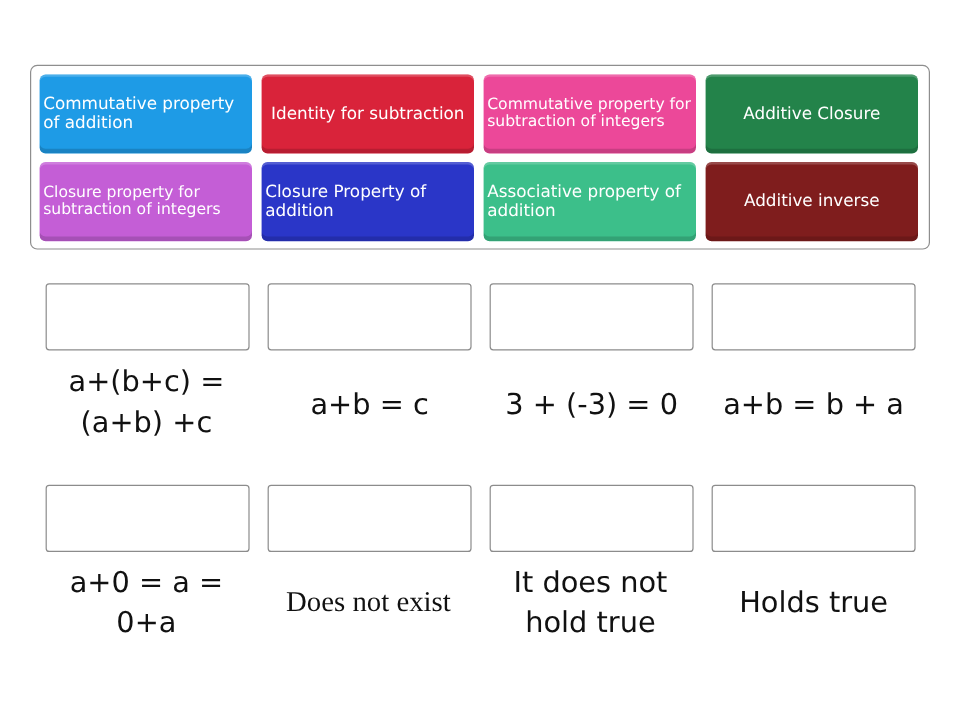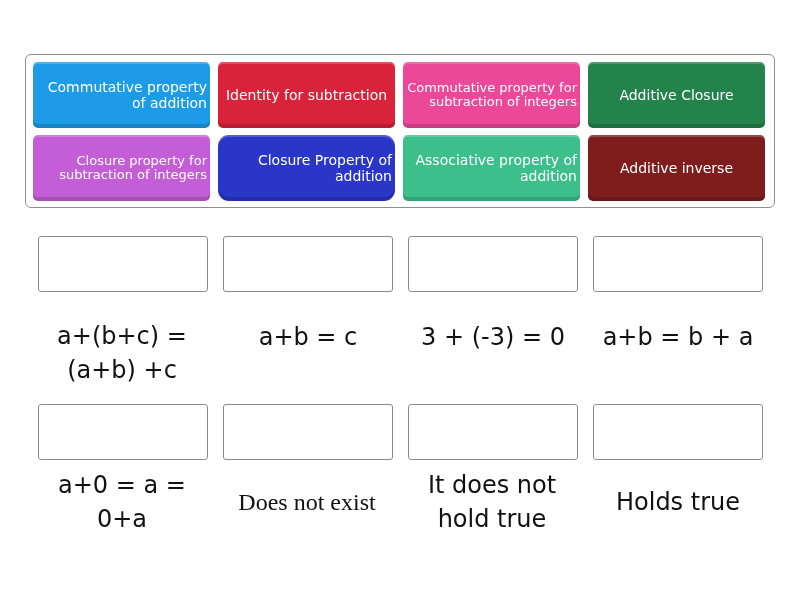--- a/index.html
+++ b/index.html
@@ -3,21 +3,21 @@
 <meta charset="utf-8">
 <style>
   html, body { margin:0; padding:0; background:#ffffff; }
   body { width:800px; height:600px; position:relative; overflow:hidden; font-family:"DejaVu Sans", "Liberation Sans", sans-serif; }
   .tray {
     position:absolute; left:25px; top:54px; width:750px; height:154px;
     border:1px solid #8e8e8e; border-radius:6px; box-sizing:border-box; background:#fff;
   }
   .tile {
     position:absolute; width:177px; height:66px; border-radius:5px;
-    display:flex; align-items:center; justify-content:center; text-align:right;
+    display:flex; align-items:center; justify-content:center; text-align:left;
     color:#ffffff; font-size:14px; line-height:16px; box-sizing:border-box;
     padding:0 3px; cursor:grab;
     box-shadow: inset 0 -4px 0 rgba(0,0,0,0.15), inset 0 2px 0 rgba(255,255,255,0.2);
   }
   .tile.small { font-size:13px; line-height:14px; }
   .drop {
     position:absolute; width:170px; height:56px; border:1px solid #8c8c8c; border-radius:3px;
     background:#ffffff; box-sizing:border-box;
   }
   .label {
@@ -29,30 +29,30 @@
 <body>
 
 <div class="tray"></div>
 
 <div class="tile" style="left:33px;top:62px;background:#1e9be6;">Commutative property of addition</div>
 <div class="tile" style="left:218px;top:62px;background:#d9233a;">Identity for subtraction</div>
 <div class="tile small" style="left:403px;top:62px;background:#ec4899;">Commutative property for subtraction of integers</div>
 <div class="tile" style="left:588px;top:62px;background:#23834a;">Additive Closure</div>
 
 <div class="tile small" style="left:33px;top:135px;background:#c45ed6;">Closure property for subtraction of integers</div>
-<div class="tile" style="left:218px;top:135px;background:#2a36c8;border-radius:11px;">Closure Property of addition</div>
+<div class="tile" style="left:218px;top:135px;background:#2a36c8;">Closure Property of addition</div>
 <div class="tile" style="left:403px;top:135px;background:#3cbf8a;">Associative property of addition</div>
 <div class="tile" style="left:588px;top:135px;background:#7f1d1d;">Additive inverse</div>
 
 <div class="drop" style="left:38px;top:236px;"></div>
 <div class="drop" style="left:223px;top:236px;"></div>
 <div class="drop" style="left:408px;top:236px;"></div>
 <div class="drop" style="left:593px;top:236px;"></div>
 
-<div class="label" style="left:32px;top:318px;height:70px;width:180px;">a+(b+c) = (a+b) +c</div>
+<div class="label" style="left:32px;top:300px;height:70px;width:180px;">a+(b+c) = (a+b) +c</div>
 <div class="label" style="left:217px;top:302px;height:70px;">a+b = c</div>
 <div class="label" style="left:402px;top:302px;height:70px;text-align:right;">3 + (-3) = 0</div>
 <div class="label" style="left:587px;top:302px;height:70px;">a+b = b + a</div>
 
 <div class="drop" style="left:38px;top:404px;"></div>
 <div class="drop" style="left:223px;top:404px;"></div>
 <div class="drop" style="left:408px;top:404px;"></div>
 <div class="drop" style="left:593px;top:404px;"></div>
 
 <div class="label" style="left:32px;top:466px;height:72px;width:180px;">a+0 = a = 0+a</div>

